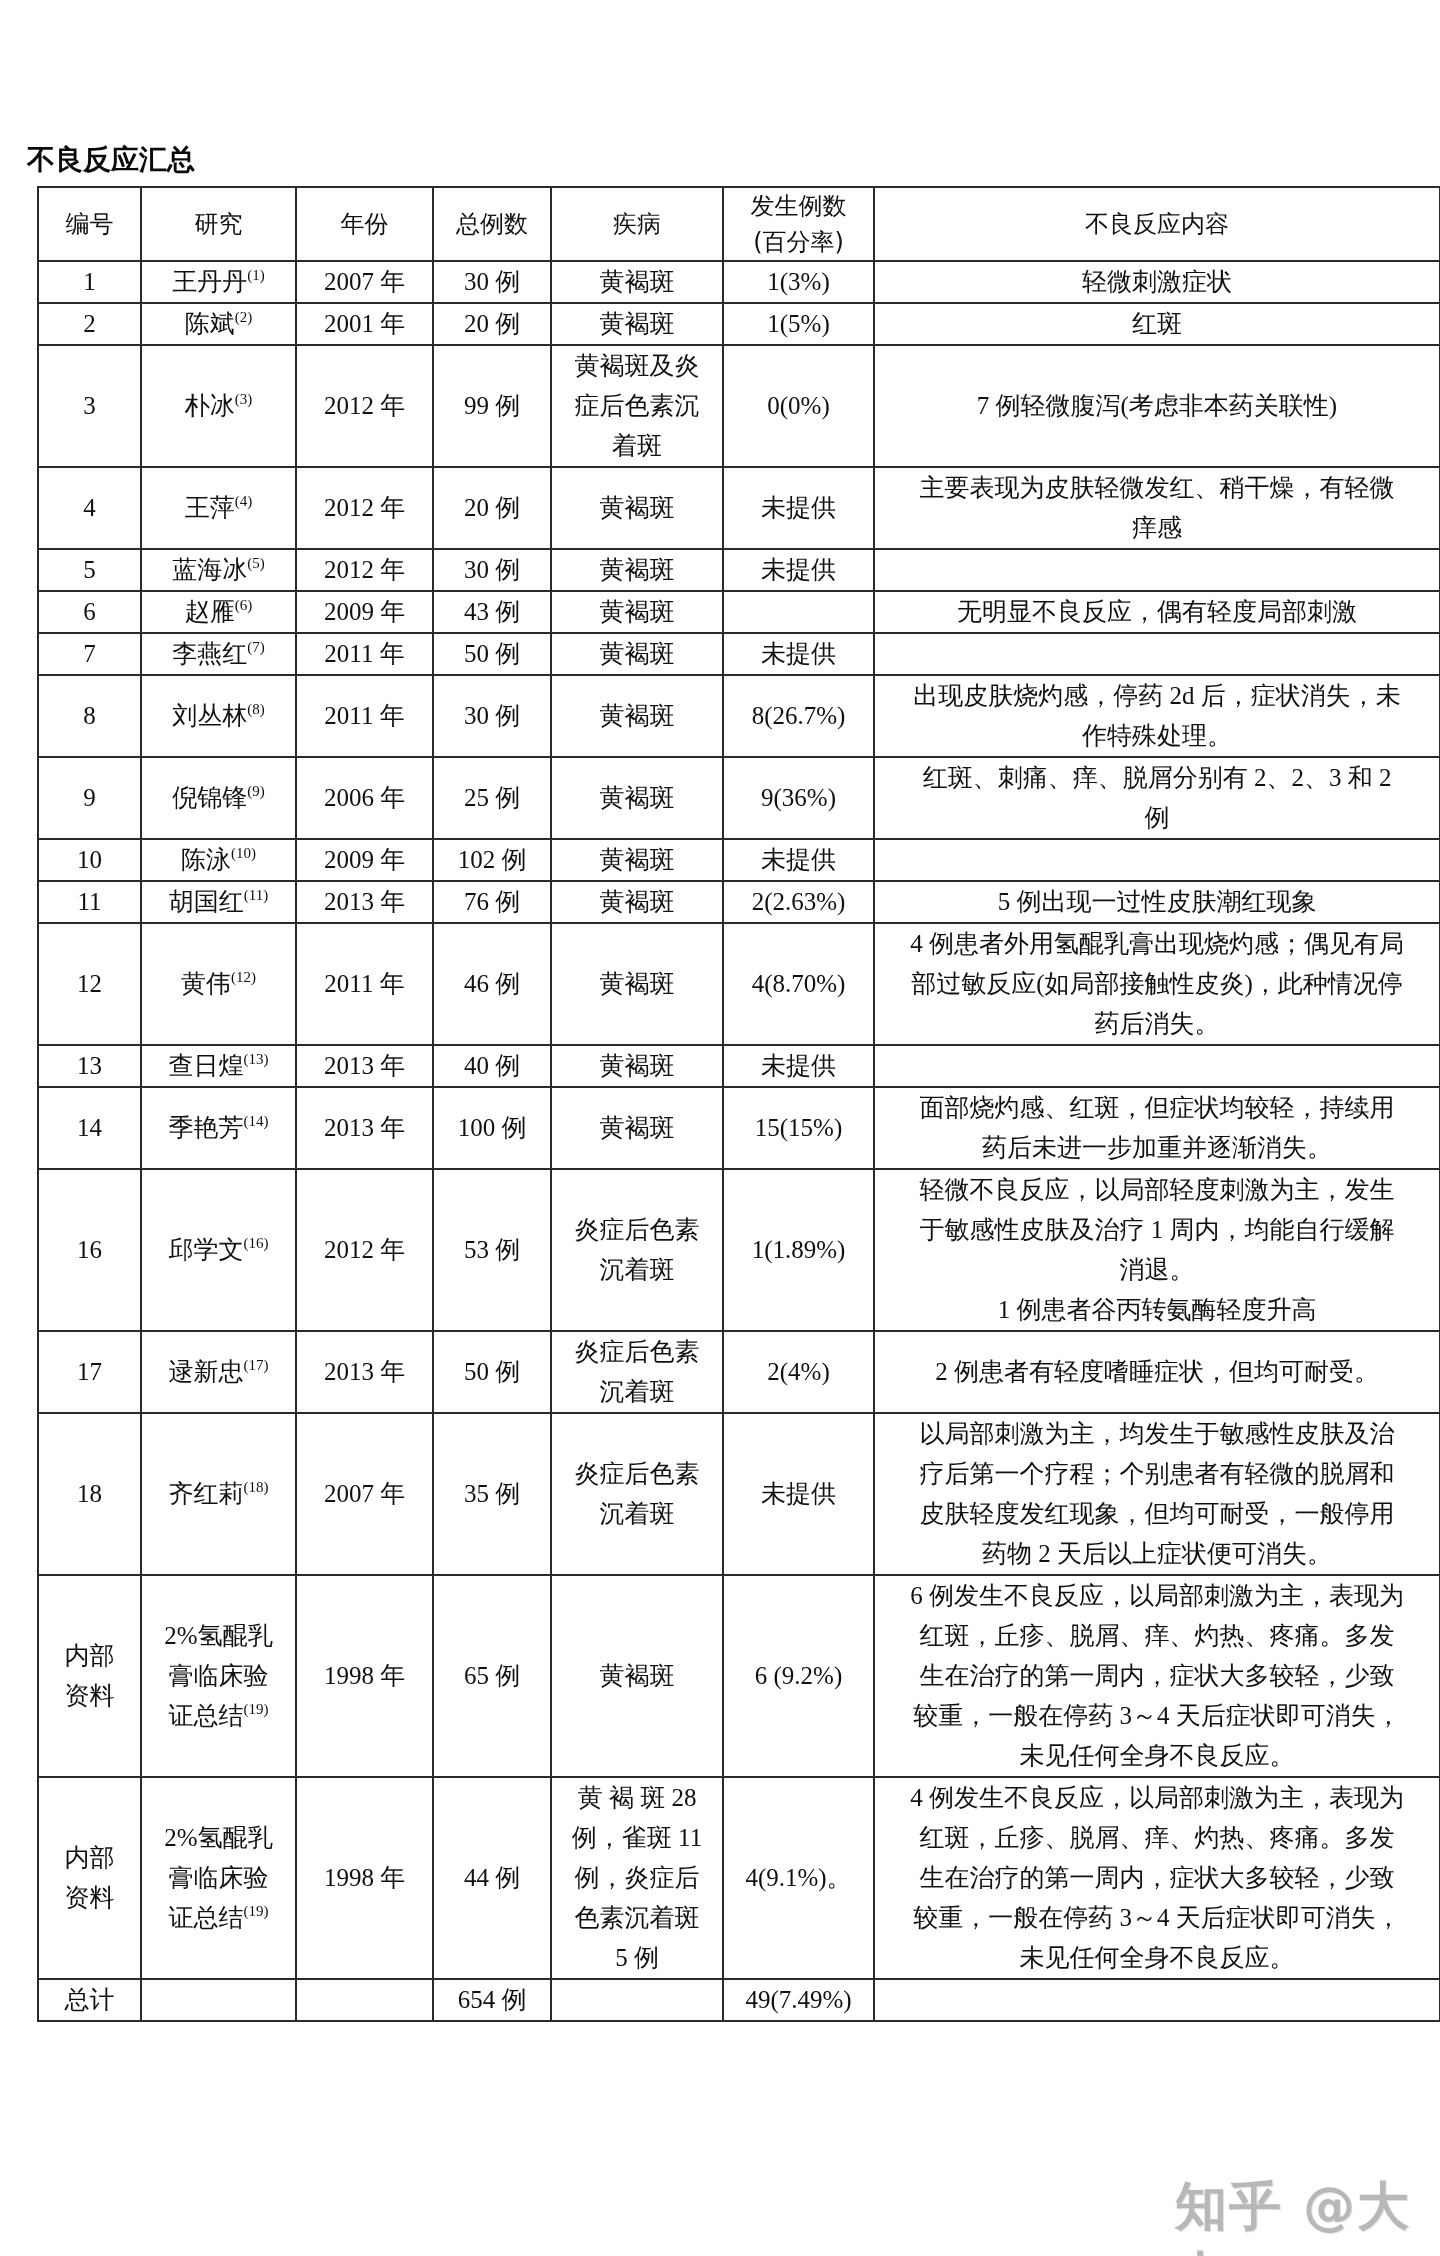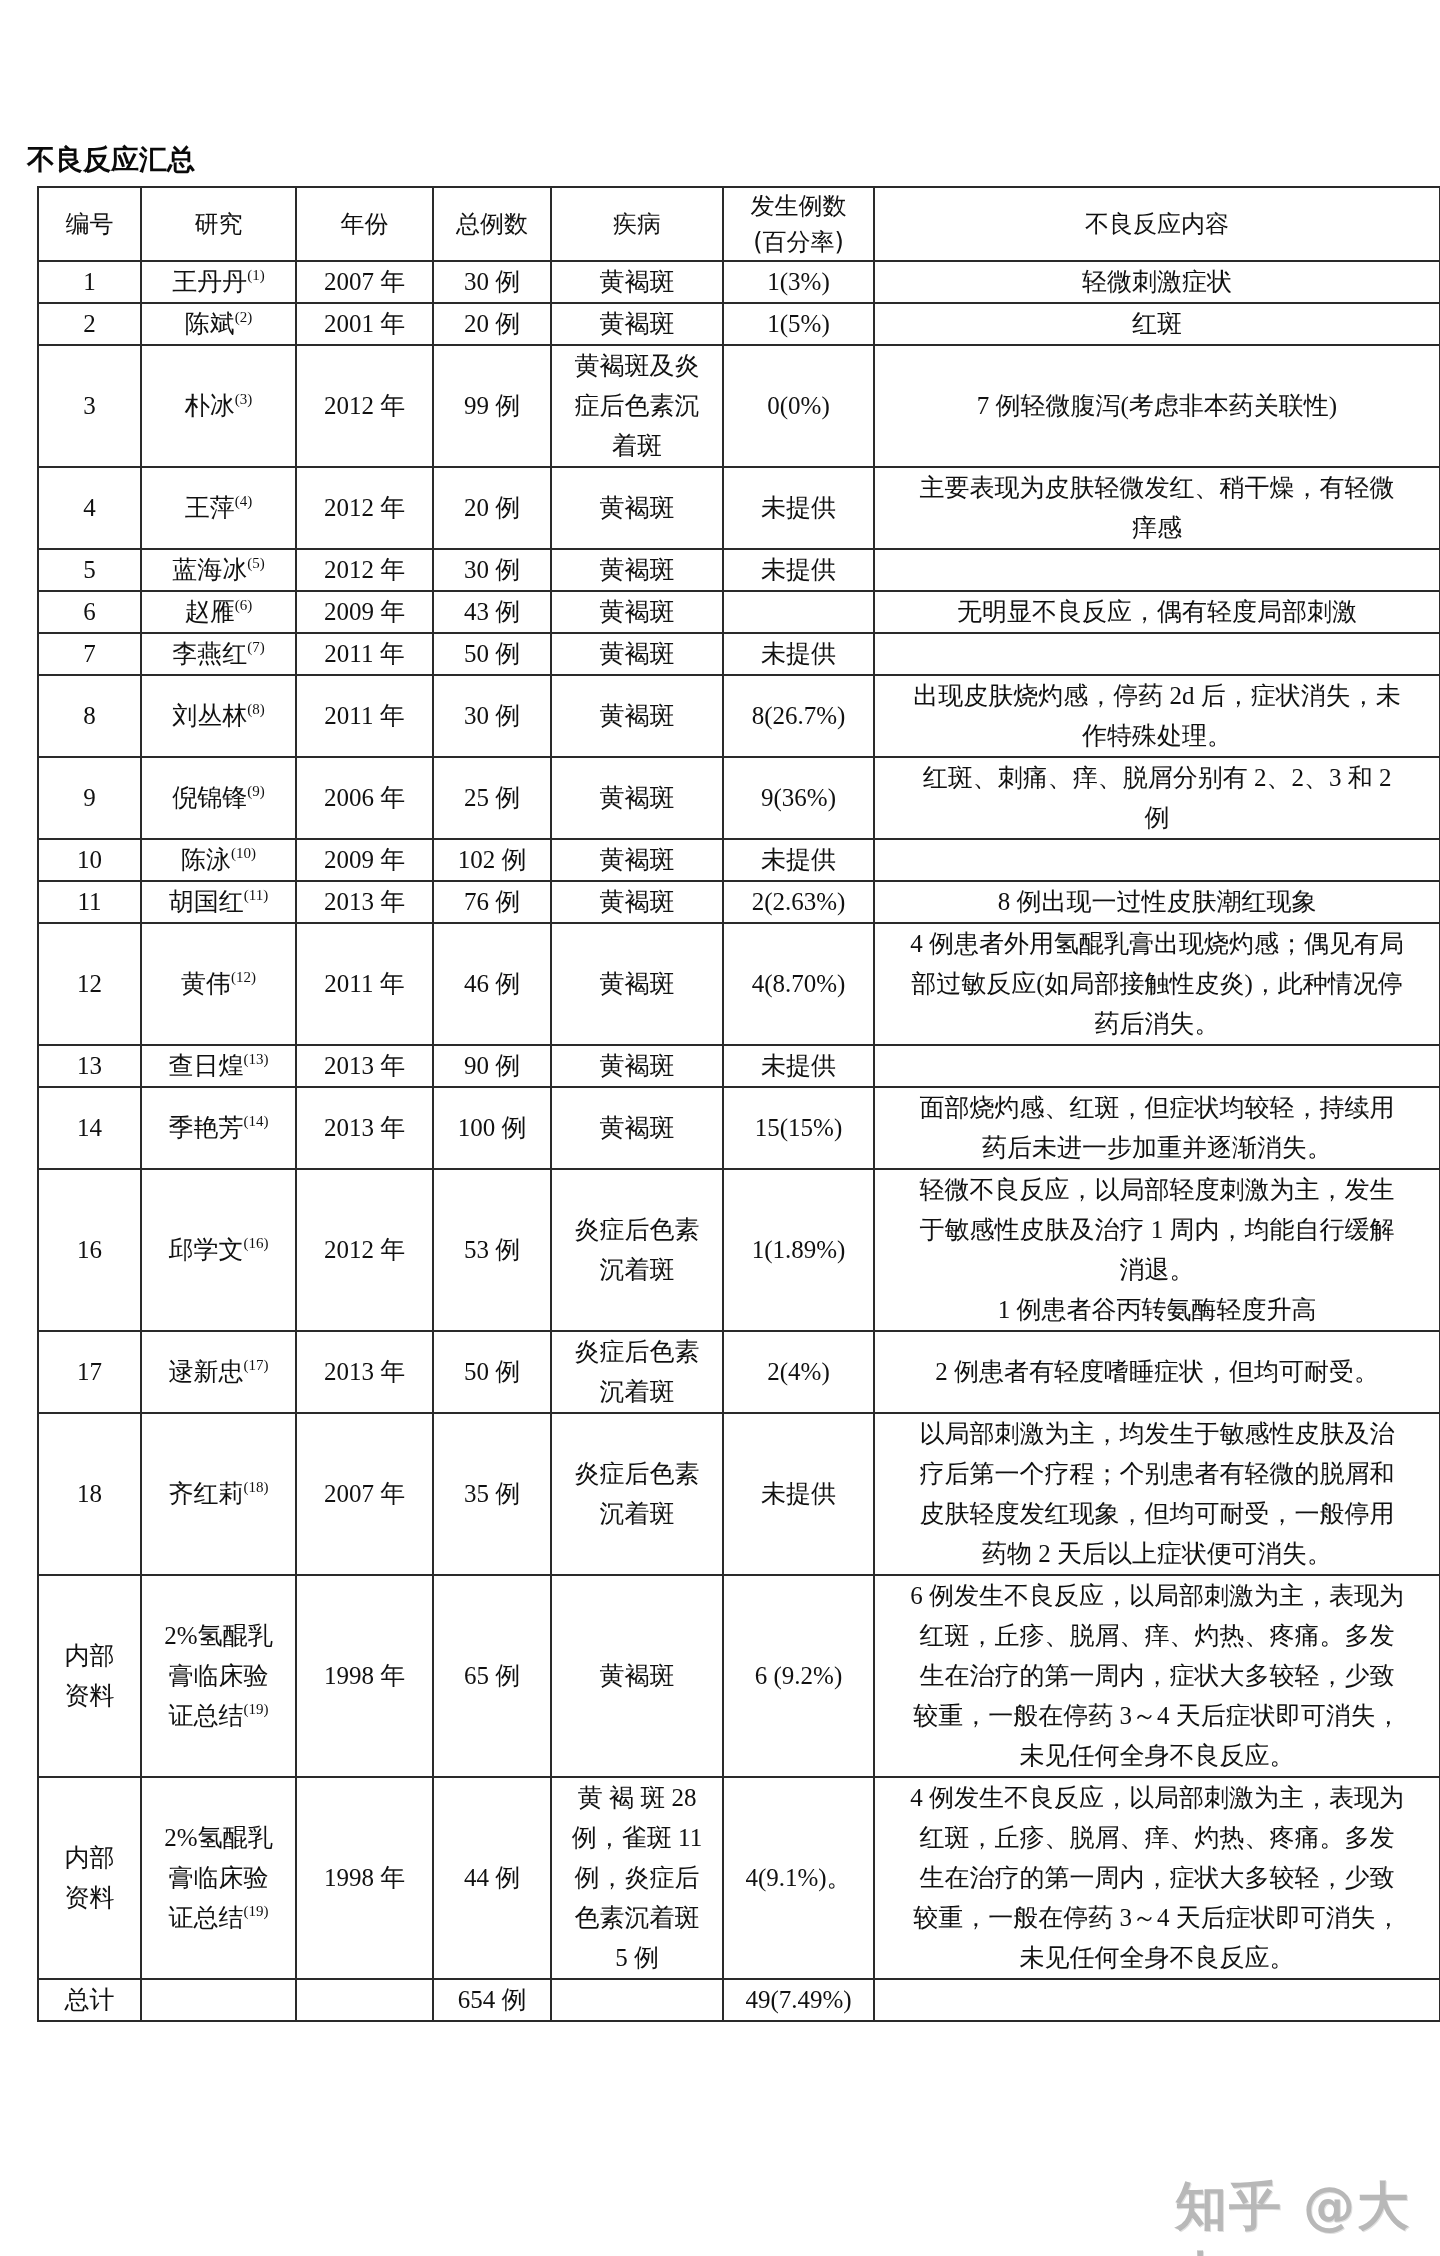--- a/index.html
+++ b/index.html
@@ -176,40 +176,40 @@
     <td class="ml content-cell"></td>
   </tr>
 
   <tr style="height: 41px;">
     <td class="ml">11</td>
     <td class="ml"><span>胡国红</span><sup>(11)</sup></td>
     <td>2013 年</td>
     <td>76 例</td>
     <td class="ml disease-cell">黄褐斑</td>
     <td>2(2.63%)</td>
-    <td class="ml content-cell">8 例出现一过性皮肤潮红现象</td>
+    <td class="ml content-cell">5 例出现一过性皮肤潮红现象</td>
   </tr>
 
   <tr style="height: 120px;">
     <td class="ml">12</td>
     <td class="ml"><span>黄伟</span><sup>(12)</sup></td>
     <td>2011 年</td>
     <td>46 例</td>
     <td class="ml disease-cell">黄褐斑</td>
     <td>4(8.70%)</td>
     <td class="ml content-cell">4 例患者外用氢醌乳膏出现烧灼感；偶见有局
 部过敏反应(如局部接触性皮炎)，此种情况停
 药后消失。</td>
   </tr>
 
   <tr style="height: 41px;">
     <td class="ml">13</td>
     <td class="ml"><span>查日煌</span><sup>(13)</sup></td>
     <td>2013 年</td>
-    <td>90 例</td>
+    <td>40 例</td>
     <td class="ml disease-cell">黄褐斑</td>
     <td>未提供</td>
     <td class="ml content-cell"></td>
   </tr>
 
   <tr style="height: 81px;">
     <td class="ml">14</td>
     <td class="ml"><span>季艳芳</span><sup>(14)</sup></td>
     <td>2013 年</td>
     <td>100 例</td>

